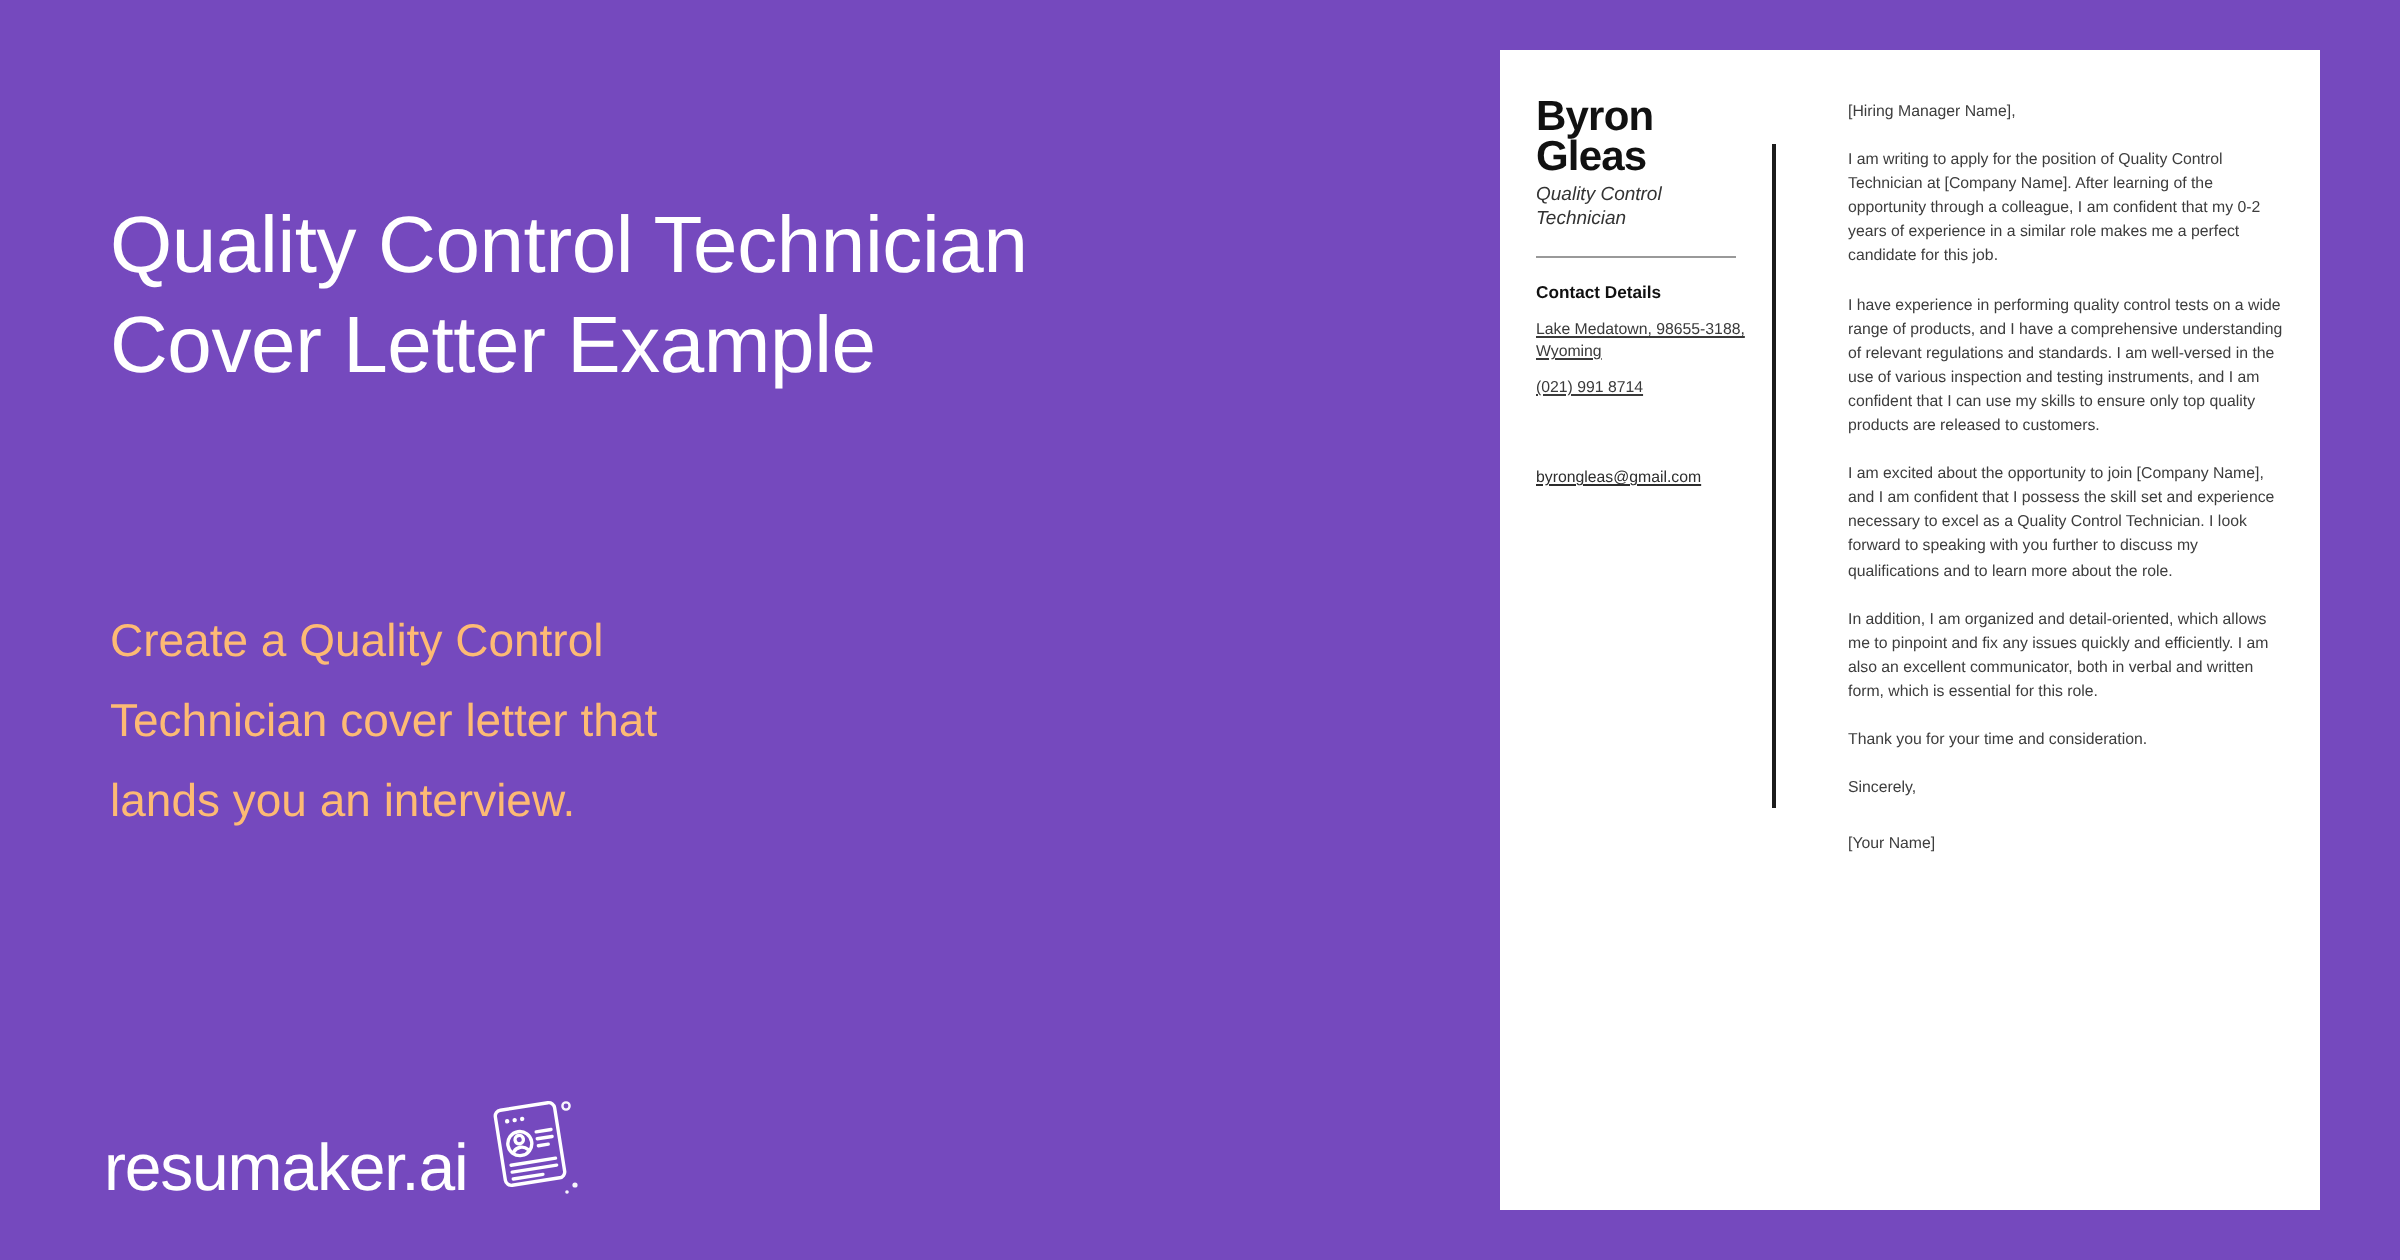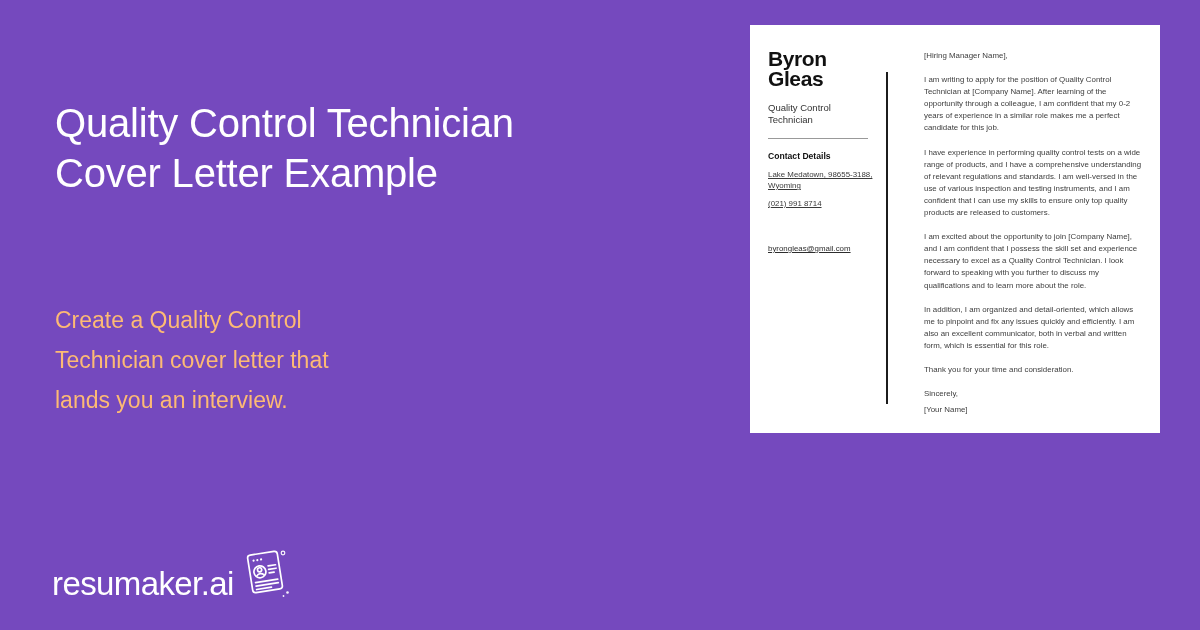--- a/index.html
+++ b/index.html
@@ -71,21 +71,21 @@
     height: 56px;
     position: relative;
   }
 
   
   .doc {
     position: absolute;
     left: 750px;
     top: 25px;
     width: 410px;
-    height: 408px;
+    height: 580px;
     background: #ffffff;
   }
 
   .doc-inner {
     position: absolute;
     left: 18px;
     top: 20px;
     right: 18px;
     bottom: 10px;
     display: flex;
@@ -102,26 +102,27 @@
     color: #111111;
     font-size: 21px;
     line-height: 20px;
     font-weight: 700;
     letter-spacing: -0.4px;
     white-space: pre-line;
     padding-top: 4px;
   }
 
   .cand-role {
-    margin-top: 13px;
+    margin-top: 3px;
     color: #333333;
     font-size: 9.5px;
     line-height: 12px;
     font-weight: 400;
     white-space: pre-line;
+    font-style: italic;
   }
 
   .side-rule {
     margin-top: 12px;
     width: 100px;
     height: 1px;
     background: #999999;
   }
 
   .contact-head {
@@ -168,21 +169,21 @@
 
   .letter p {
     color: #3d3d3d;
     font-size: 7.9px;
     line-height: 12.1px;
     font-weight: 400;
     margin-bottom: 12px;
   }
 
   .letter p.tight {
-    margin-bottom: 4px;
+    margin-bottom: 16px;
   }
 
   .letter p.sig {
     margin-bottom: 0;
   }
 </style>
 </head>
 <body>
 
 <div class="promo">

